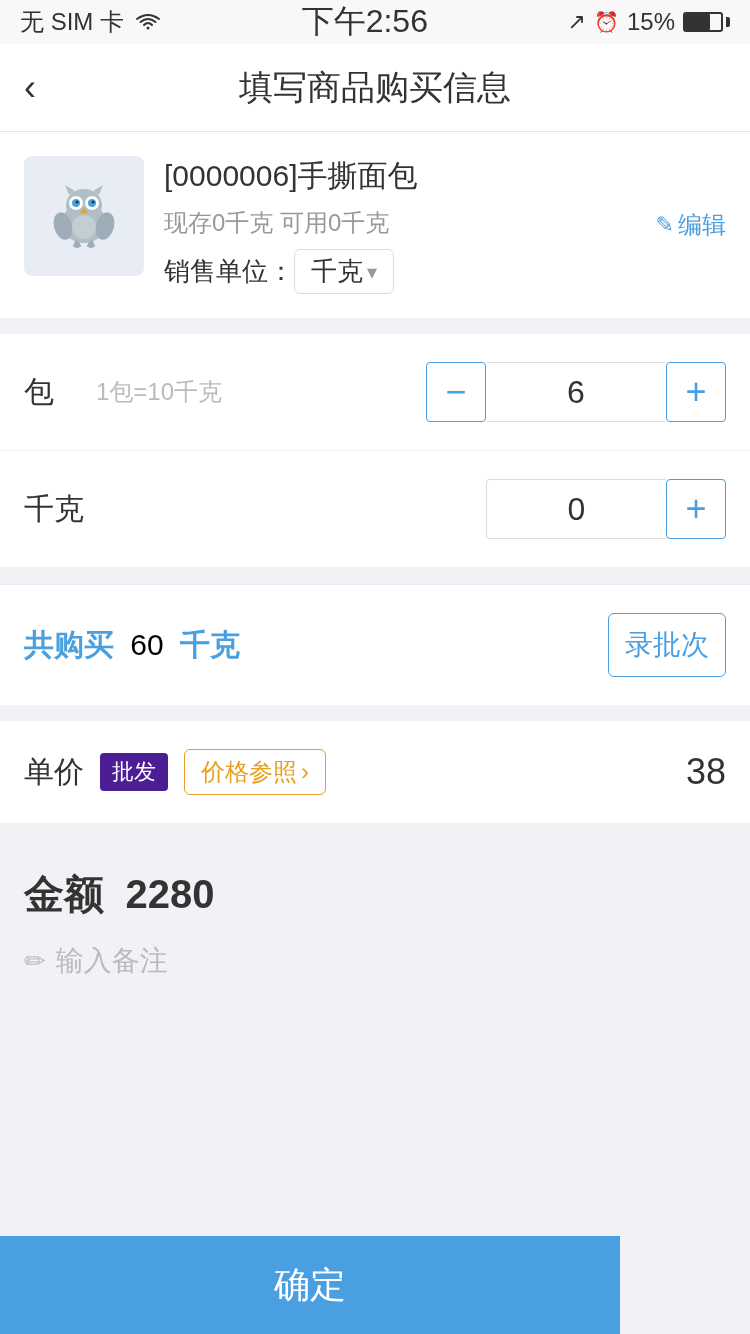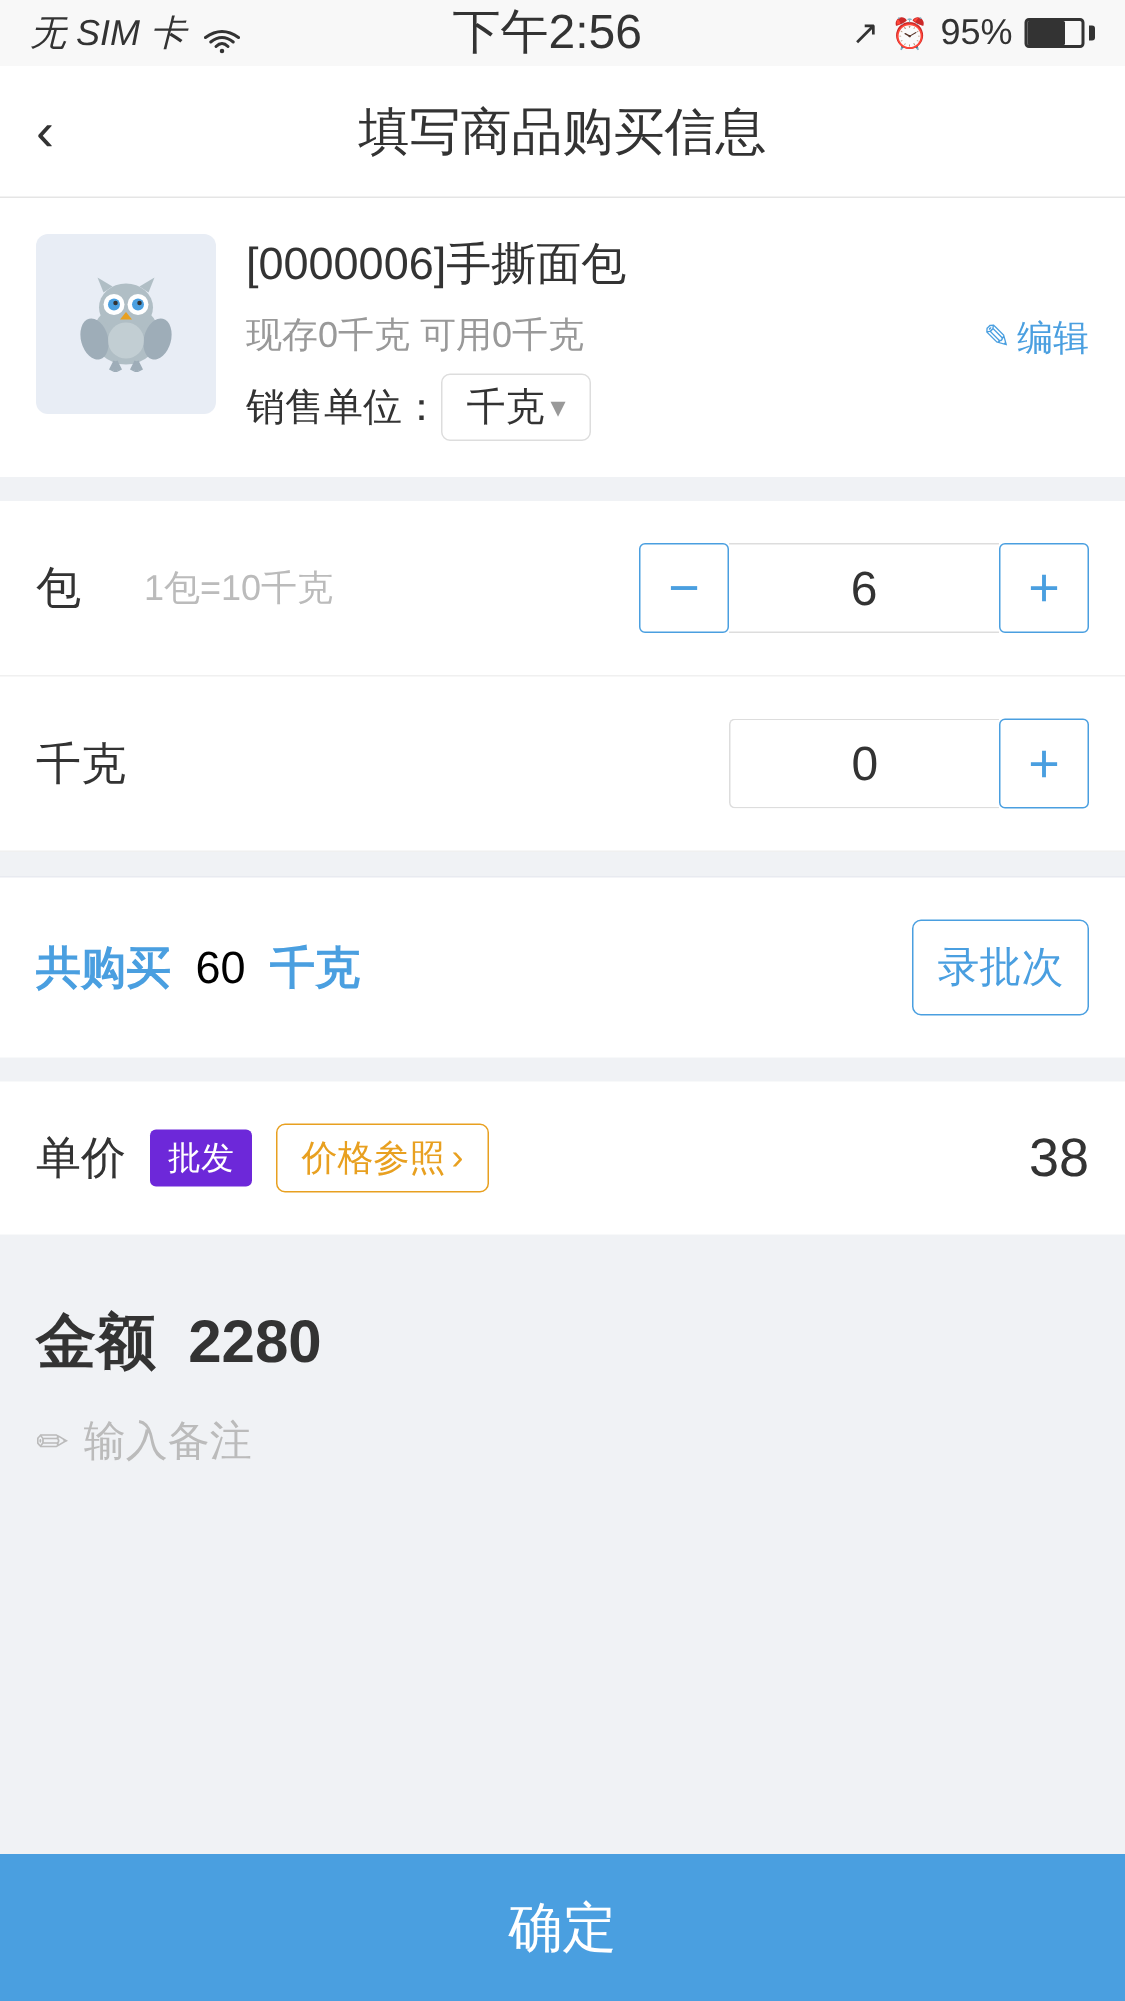--- a/index.html
+++ b/index.html
@@ -18,21 +18,21 @@
       width: 750px;
       height: 44px;
       background: #f8f8f8;
       display: flex;
       align-items: center;
       justify-content: space-between;
       padding: 0 20px;
       font-size: 24px;
       color: #333;
     }
-    .status-left { display: flex; align-items: flex-end; gap: 10px; font-style: italic; }
+    .status-left { display: flex; align-items: center; gap: 10px; }
     .status-center { font-size: 32px; font-weight: 500; }
     .status-right { display: flex; align-items: center; gap: 8px; font-size: 24px; }
 
     
     .nav-bar {
       width: 750px;
       height: 88px;
       background: #fff;
       display: flex;
       align-items: center;
@@ -201,21 +201,21 @@
     .price-row {
       display: flex;
       align-items: center;
       gap: 16px;
     }
     .price-label {
       font-size: 30px;
       color: #333;
     }
     .price-tag {
-      background: #6d28d9;
+      background: #4c1d95;
       color: #fff;
       font-size: 22px;
       padding: 4px 12px;
       border-radius: 4px;
     }
     .price-ref-btn {
       border: 1.5px solid #e8a020;
       color: #e8a020;
       background: #fff;
       border-radius: 6px;
@@ -248,21 +248,21 @@
       gap: 10px;
       font-size: 28px;
       color: #bbb;
     }
 
     
     .confirm-bar {
       position: fixed;
       bottom: 0;
       left: 0;
-      width: 750px;
+      width: 620px;
       height: 98px;
       background: #4a9fe0;
       display: flex;
       align-items: center;
       justify-content: center;
       cursor: pointer;
     }
     .confirm-text {
       font-size: 36px;
       color: #fff;
@@ -293,21 +293,21 @@
         <path d="M14 16 L14 16" stroke="#333" stroke-width="3" stroke-linecap="round"></path>
         <path d="M10 13 Q14 9 18 13" stroke="#333" stroke-width="2" fill="none" stroke-linecap="round"></path>
         <path d="M6.5 10 Q14 4 21.5 10" stroke="#333" stroke-width="2" fill="none" stroke-linecap="round"></path>
         <path d="M3 7 Q14 -1 25 7" stroke="#333" stroke-width="2" fill="none" stroke-linecap="round"></path>
       </svg>
     </div>
     <div class="status-center">下午2:56</div>
     <div class="status-right">
       <span style="font-size:22px;">↗</span>
       <span style="font-size:20px;">⏰</span>
-      <span>95%</span>
+      <span>15%</span>
       <div class="battery">
         <div class="battery-body">
             <div class="battery-fill"></div>
           </div>
         <div class="battery-tip"></div>
       </div>
     </div>
   </div>
 
   <div class="nav-bar">

